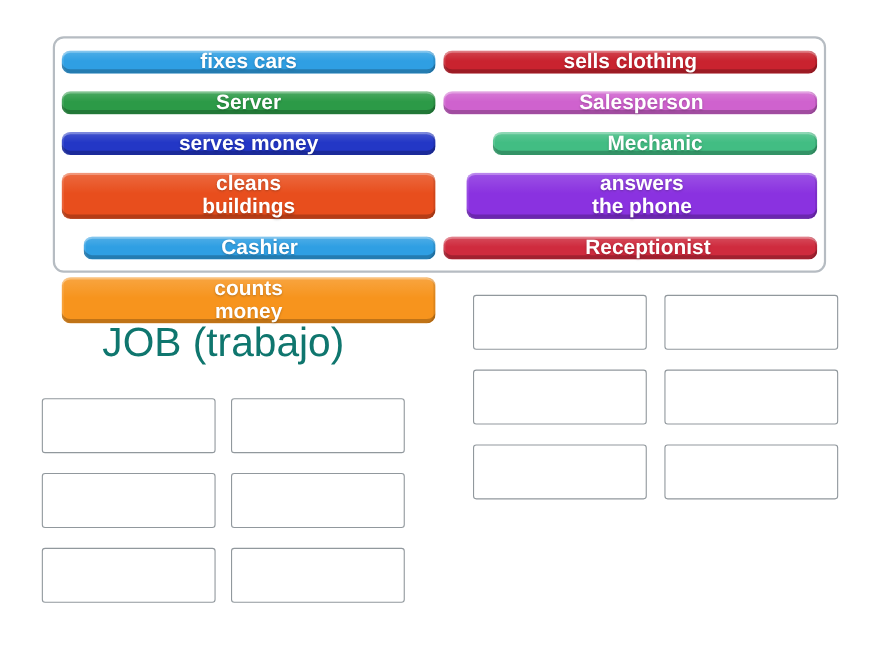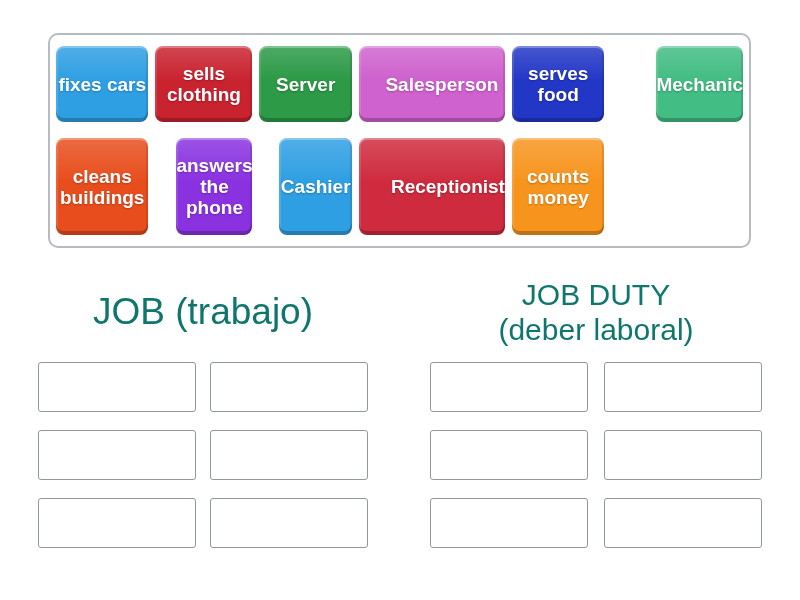--- a/index.html
+++ b/index.html
@@ -6,21 +6,21 @@
   body{
     width:800px;height:600px;position:relative;background:#ffffff;
     font-family:"Liberation Sans", sans-serif;overflow:hidden;
   }
 
   
   .tray{
     position:absolute;left:48px;top:33px;width:703px;height:215px;
     box-sizing:border-box;border:2px solid #b6bcc2;border-radius:10px;
     background:#ffffff;
-    display:grid;grid-template-columns:repeat(6,1fr);
+    display:grid;grid-template-columns:repeat(2,1fr);
     column-gap:7px;row-gap:16px;padding:11px 6px;
   }
   .tile{
     border-radius:8px;
     color:#ffffff;font-weight:bold;font-size:19px;line-height:21px;
     display:flex;align-items:center;justify-content:center;
     text-align:center;white-space:pre-line;cursor:grab;user-select:none;
     background-image:linear-gradient(rgba(255,255,255,.16), rgba(255,255,255,0) 45%);
     box-shadow:inset 0 2px 0 rgba(255,255,255,.30), inset 0 -4px 0 rgba(0,0,0,.22),
                inset 2px 0 0 rgba(255,255,255,.12), inset -2px 0 0 rgba(0,0,0,.10);
@@ -48,21 +48,21 @@
   }
 </style>
 </head>
 <body>
 
 <div class="tray">
   <div class="tile" style="background-color: rgb(47, 159, 227);">fixes cars</div>
   <div class="tile" style="background-color: rgb(201, 35, 47);">sells clothing</div>
   <div class="tile" style="background-color: rgb(44, 154, 71);">Server</div>
   <div class="tile" style="background-color: rgb(207, 98, 206); padding-left: 20px;">Salesperson</div>
-  <div class="tile" style="background-color: rgb(35, 55, 198);">serves food</div>
+  <div class="tile" style="background-color: rgb(35, 55, 198);">serves money</div>
   <div class="tile" style="background-color: rgb(66, 189, 131); margin-left: 45px;">Mechanic</div>
   <div class="tile" style="background-color: rgb(232, 78, 29);">cleans
 buildings</div>
   <div class="tile" style="background-color: rgb(138, 50, 224); margin-left: 21px;">answers
 the phone</div>
   <div class="tile" style="background-color: rgb(47, 159, 227); margin-left: 20px;">Cashier</div>
   <div class="tile" style="background-color: rgb(207, 43, 62); padding-left: 32px;">Receptionist</div>
   <div class="tile" style="background-color: rgb(247, 148, 29);">counts
 money</div>
 </div>
@@ -73,22 +73,20 @@
     <div class="slot"></div>
     <div class="slot"></div>
     <div class="slot"></div>
     <div class="slot"></div>
     <div class="slot"></div>
     <div class="slot"></div>
   </div>
 </div>
 
 <div class="group group-duty">
-  <div class="group-header">JOB DUTY
-(deber laboral)</div>
   <div class="slots">
     <div class="slot"></div>
     <div class="slot"></div>
     <div class="slot"></div>
     <div class="slot"></div>
     <div class="slot"></div>
     <div class="slot"></div>
   </div>
 </div>
 

